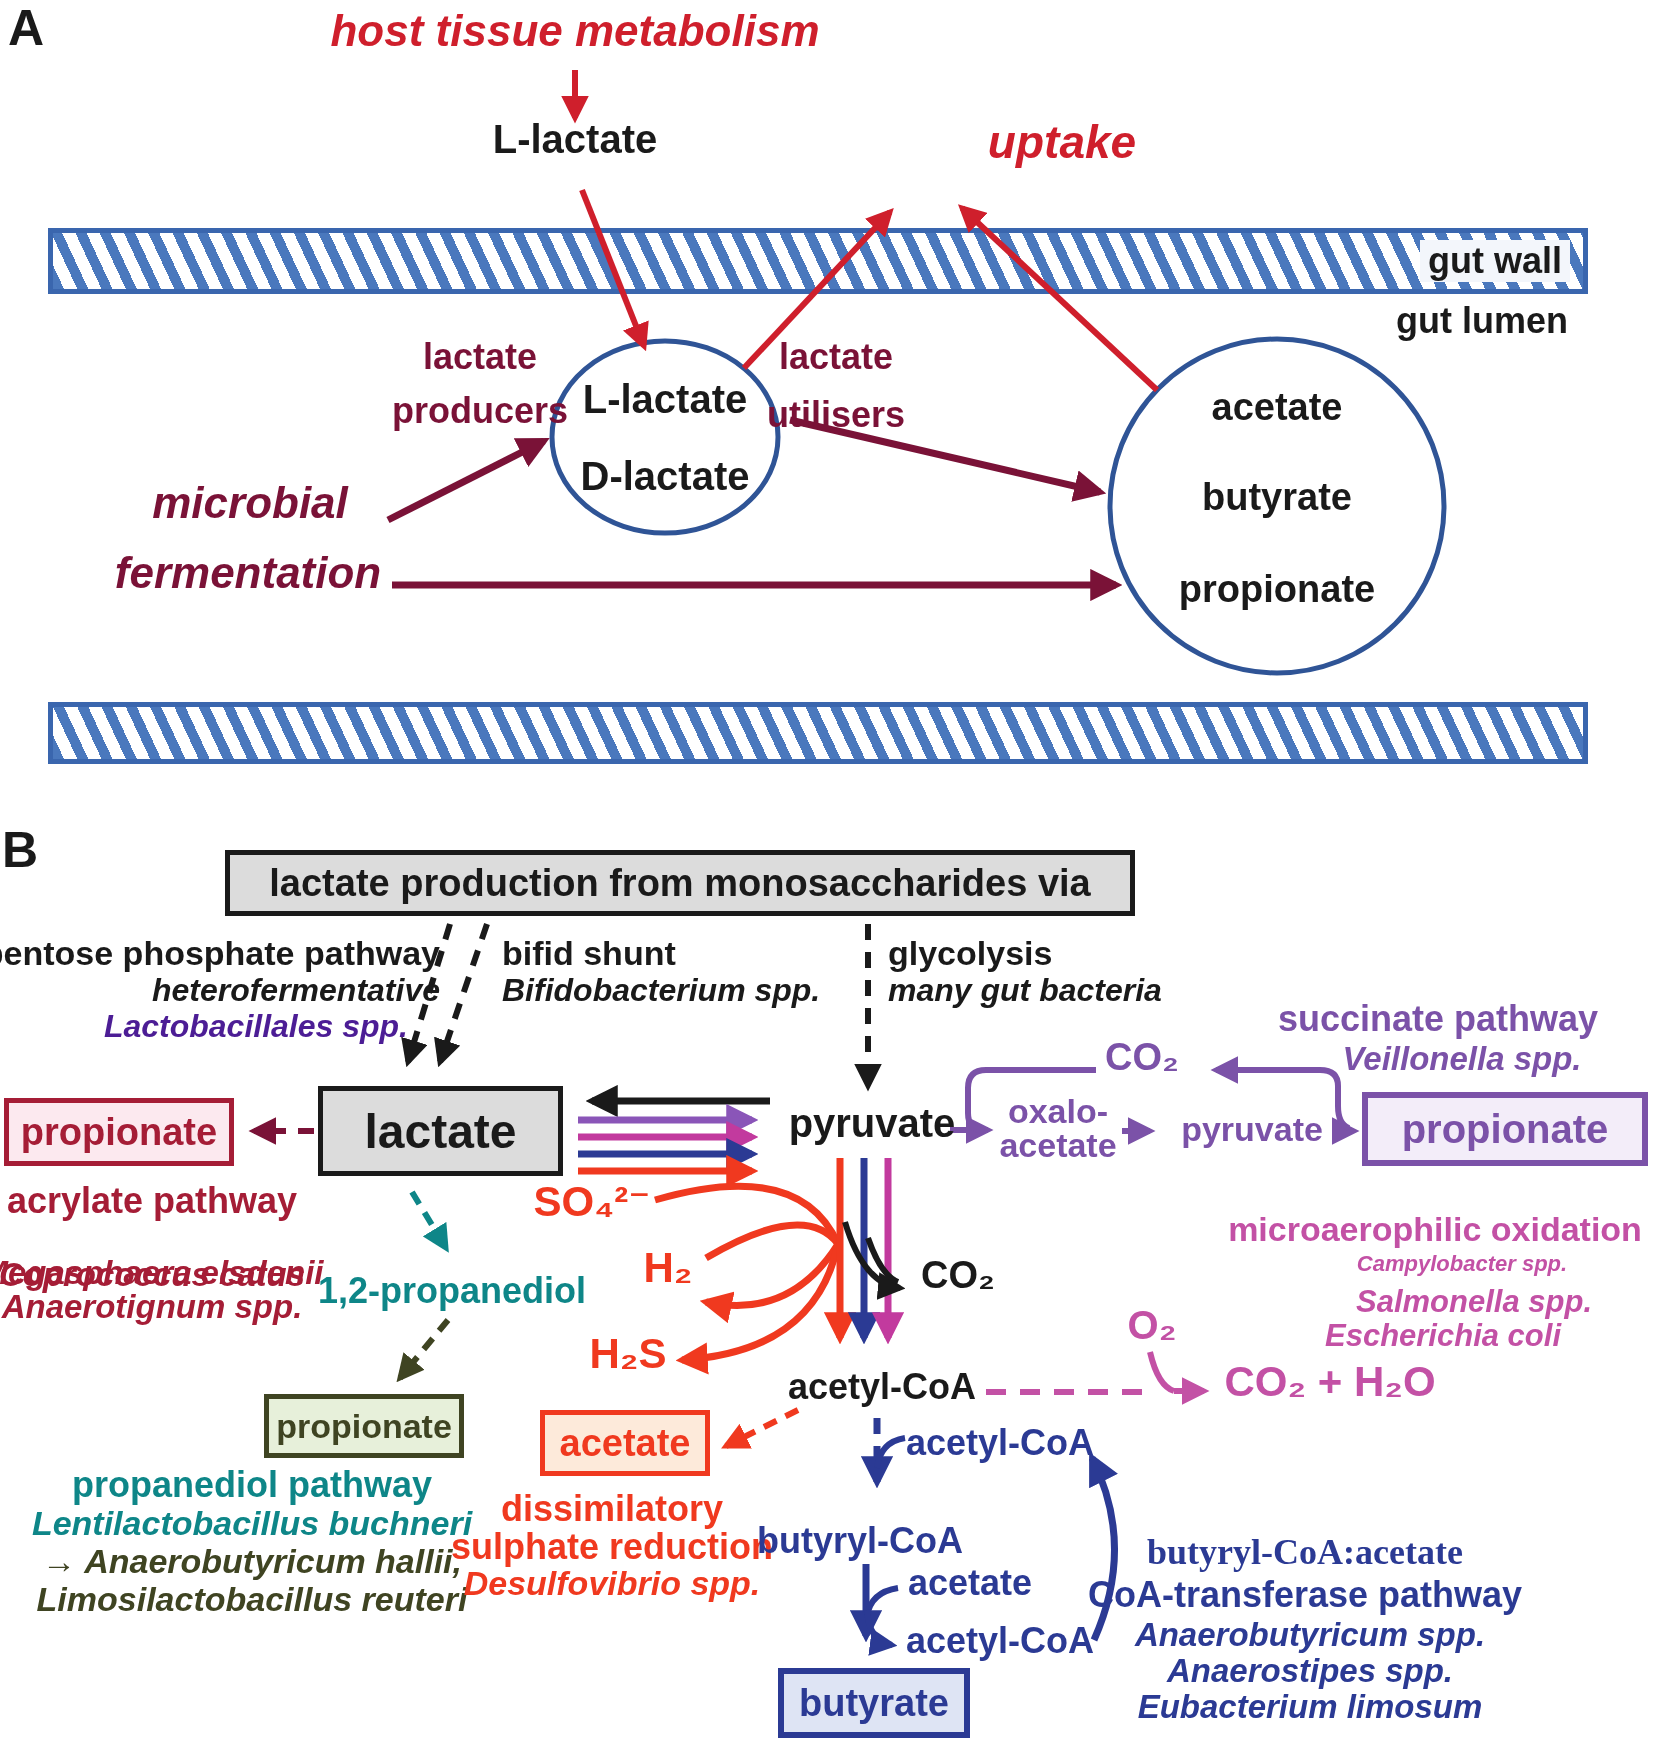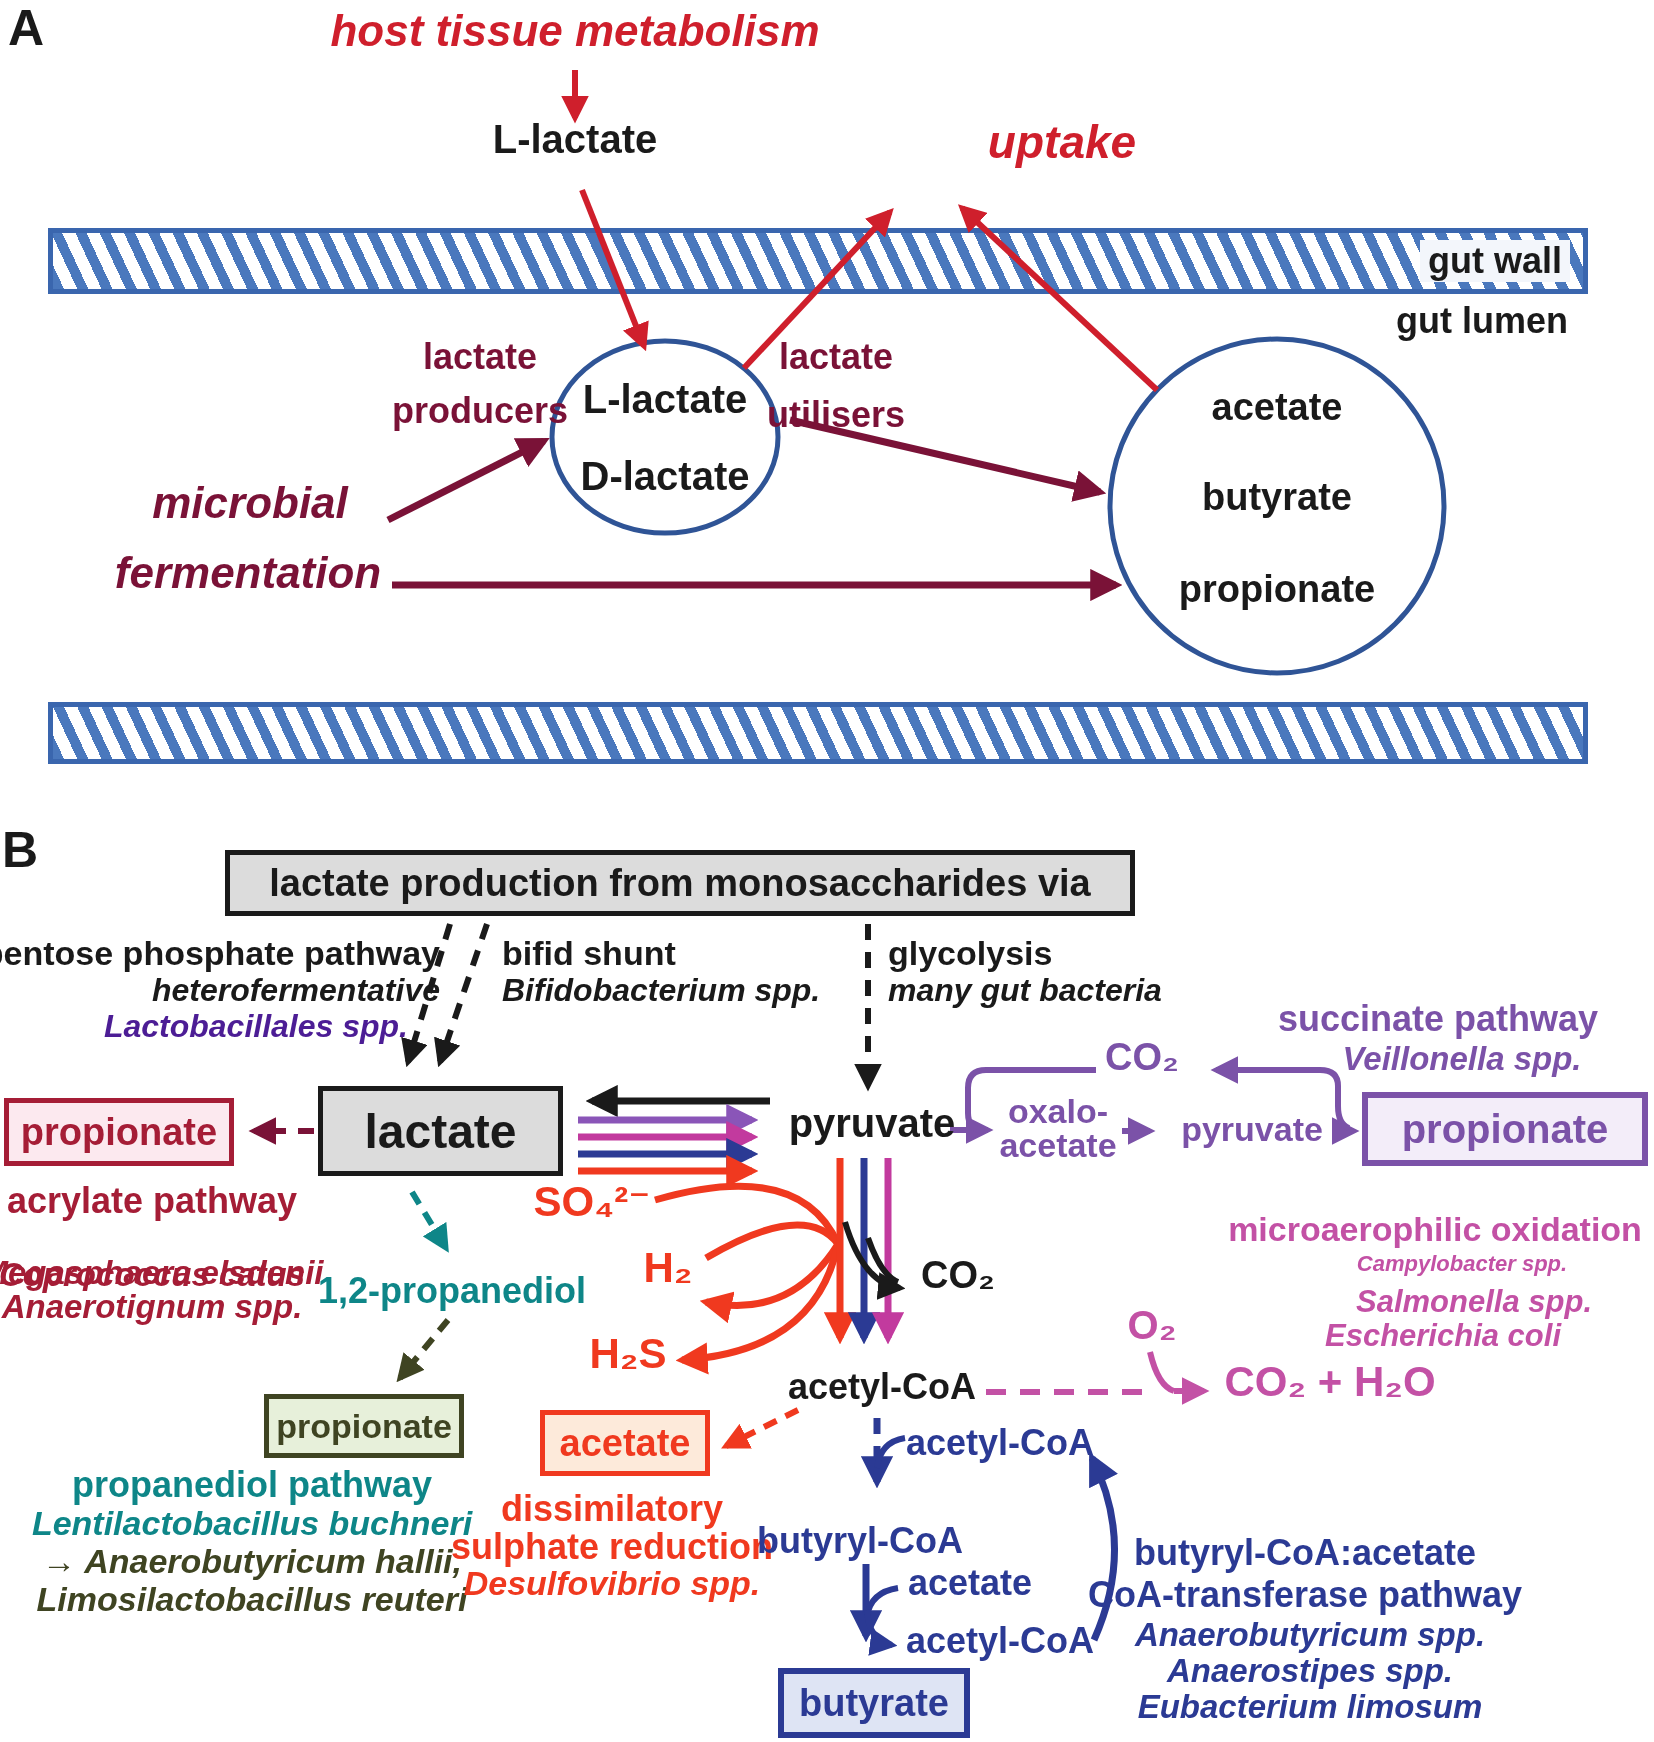--- a/index.html
+++ b/index.html
@@ -203,17 +203,17 @@
 
 <div class="t" style="left:612px;top:1490px;font-size:36px;color:#f0391f;">dissimilatory</div>
 <div class="t" style="left:612px;top:1528px;font-size:36px;color:#f0391f;">sulphate reduction</div>
 <div class="t it" style="left:612px;top:1566px;font-size:34px;color:#f0391f;">Desulfovibrio spp.</div>
 
 <div class="t" style="left:1000px;top:1424px;font-size:36px;color:#2b3a94;">acetyl-CoA</div>
 <div class="t" style="left:860px;top:1522px;font-size:36px;color:#2b3a94;">butyryl-CoA</div>
 <div class="t" style="left:970px;top:1564px;font-size:36px;color:#2b3a94;">acetate</div>
 <div class="t" style="left:1000px;top:1622px;font-size:36px;color:#2b3a94;">acetyl-CoA</div>
 
-<div class="t" style="left:1305px;top:1534px;font-size:36px;color:#2b3a94;">butyryl-CoA:acetate</div>
+<div class="t" style="left:1305px;top:1534px;font-size:36px;color:#2b3a94;font-family:Liberation Serif, serif;">butyryl-CoA:acetate</div>
 <div class="t" style="left:1305px;top:1576px;font-size:36px;color:#2b3a94;">CoA-transferase pathway</div>
 <div class="t it" style="left:1310px;top:1618px;font-size:33px;color:#2b3a94;">Anaerobutyricum spp.</div>
 <div class="t it" style="left:1310px;top:1654px;font-size:33px;color:#2b3a94;">Anaerostipes spp.</div>
 <div class="t it" style="left:1310px;top:1690px;font-size:33px;color:#2b3a94;">Eubacterium limosum</div>
 
 </body></html>

